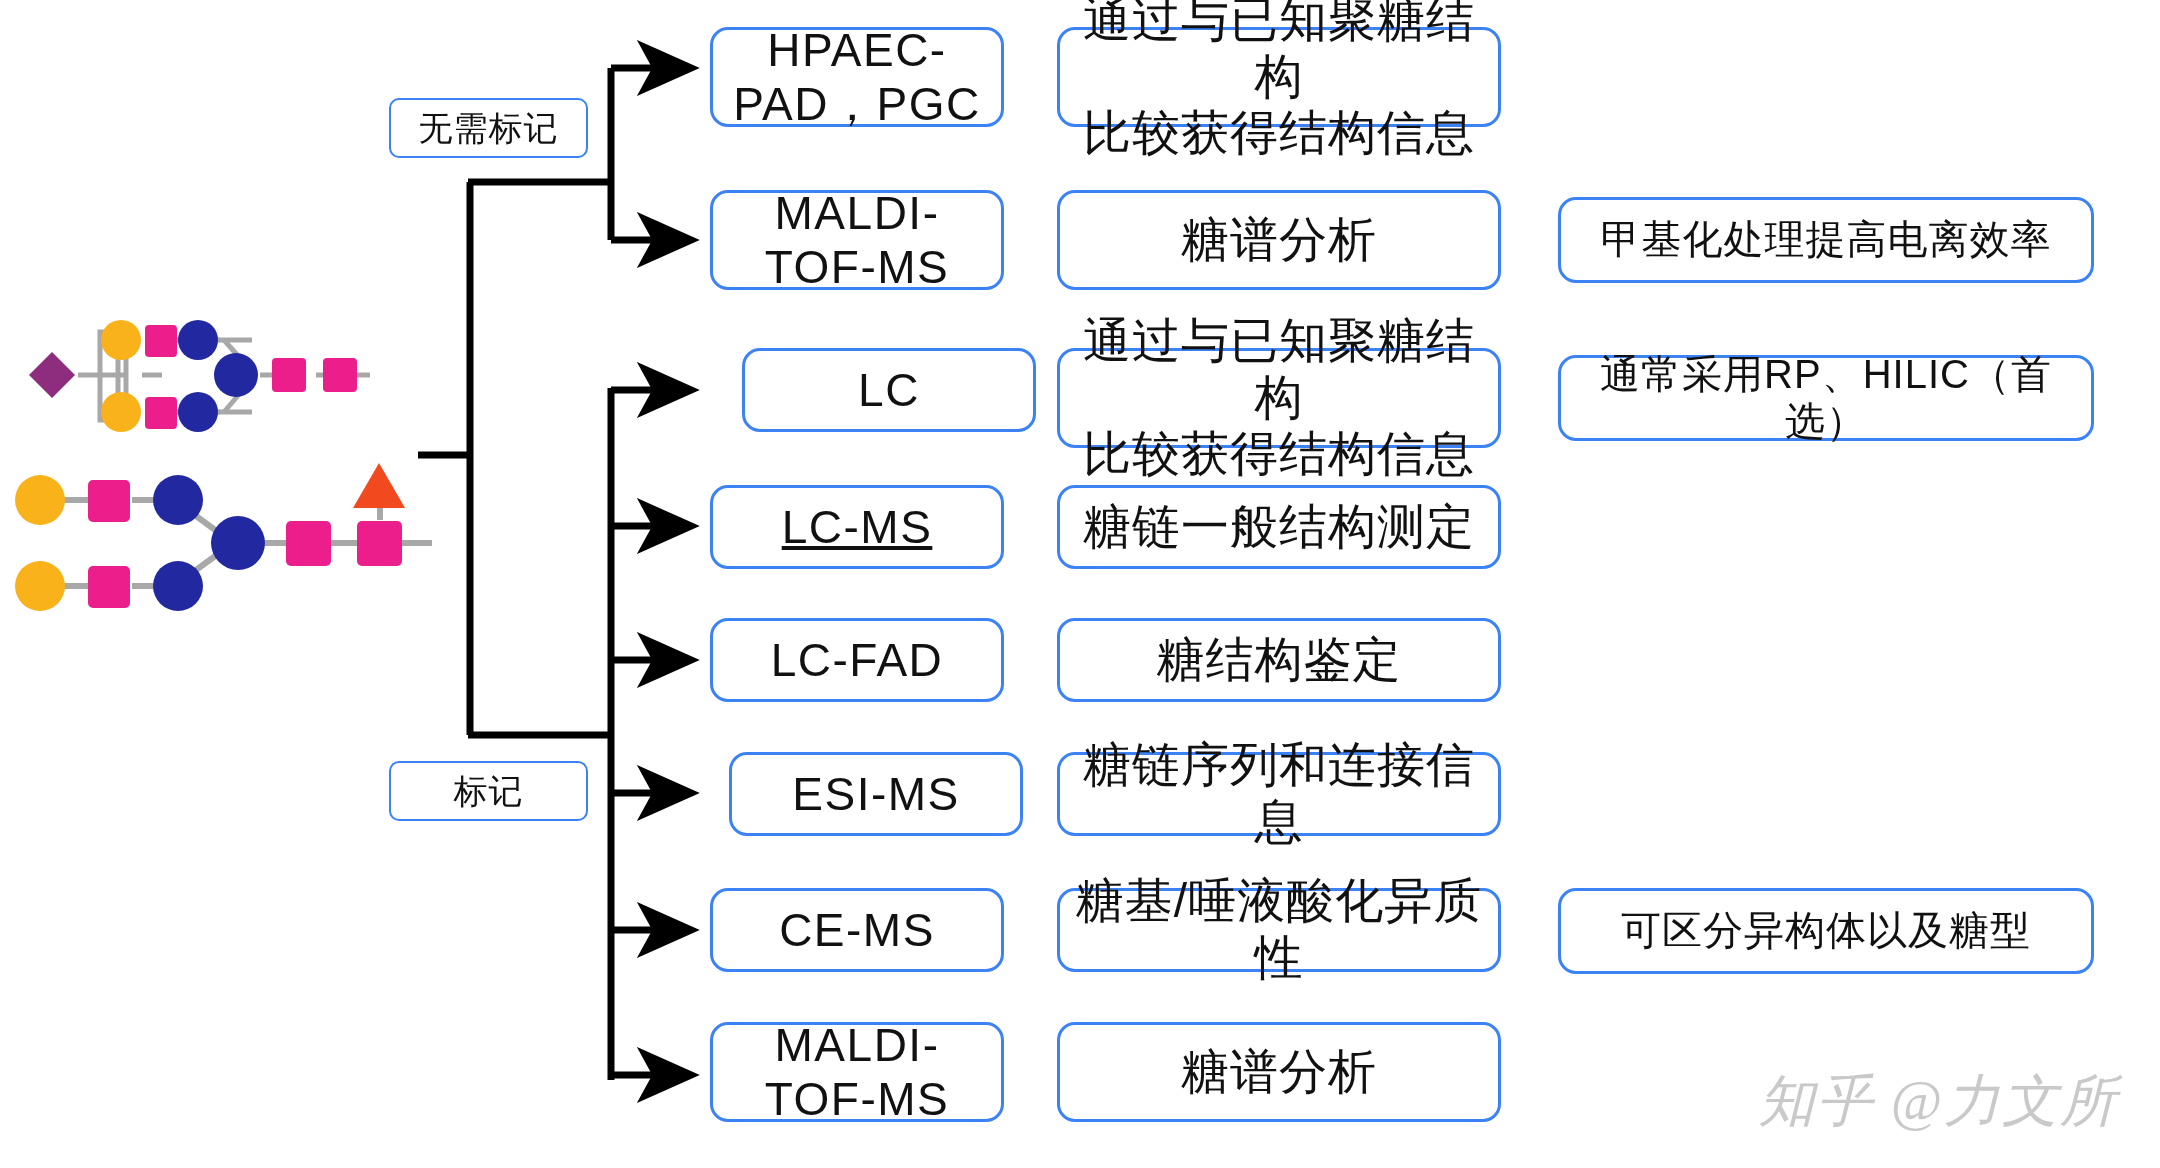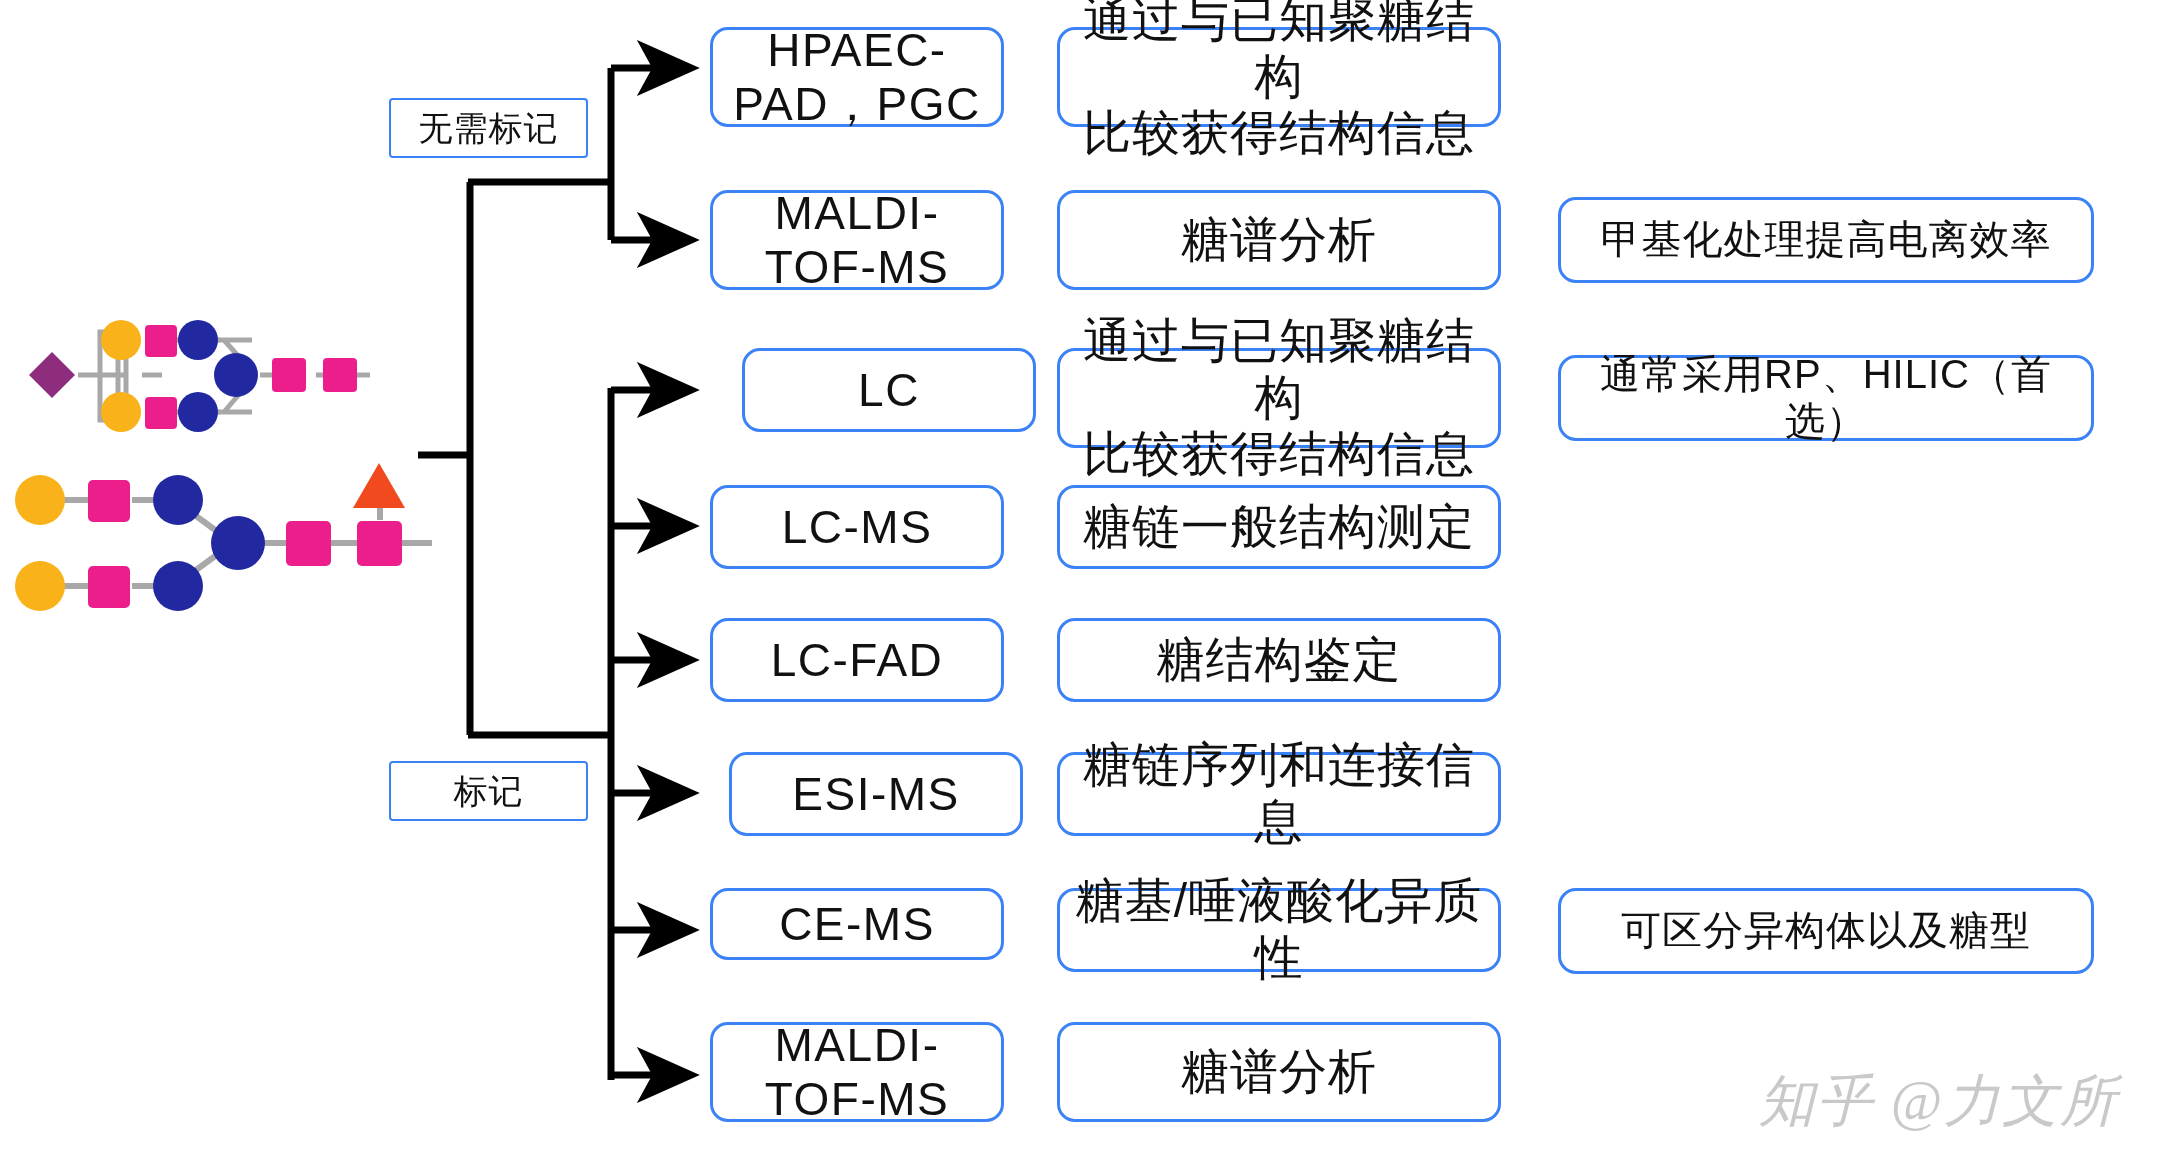--- a/index.html
+++ b/index.html
@@ -25,21 +25,21 @@
     background: #ffffff;
     display: flex;
     align-items: center;
     justify-content: center;
     text-align: center;
     color: #111111;
     line-height: 1.18;
     white-space: pre-line;
   }
   .tag {
-    border-radius: 4px;
+    border-radius: 10px;
     border-width: 2px;
     font-size: 34px;
     letter-spacing: 1px;
   }
   .method {
     font-size: 46px;
     letter-spacing: 1.5px;
   }
   .desc {
     font-size: 48px;
@@ -203,24 +203,24 @@
 
   <div class="rbox tag" style="left:389px; top:98px; width:199px; height:60px;">无需标记</div>
 
   <div class="rbox tag" style="left:389px; top:761px; width:199px; height:60px;">标记</div>
 
   <div class="rbox method" style="left:710px; top:27px; width:294px; height:100px;">HPAEC-
 PAD，PGC</div>
   <div class="rbox method" style="left:710px; top:190px; width:294px; height:100px;">MALDI-
 TOF-MS</div>
   <div class="rbox method" style="left:710px; top:348px; width:294px; height:84px;margin-left:32px;">LC</div>
-  <div class="rbox method" style="left:710px; top:485px; width:294px; height:84px;">LC-MS</div>
+  <div class="rbox method" style="left:710px; top:485px; width:294px; height:84px;text-decoration:underline;">LC-MS</div>
   <div class="rbox method" style="left:710px; top:618px; width:294px; height:84px;">LC-FAD</div>
   <div class="rbox method" style="left:710px; top:752px; width:294px; height:84px;margin-left:19px;">ESI-MS</div>
-  <div class="rbox method" style="left:710px; top:888px; width:294px; height:72px;">CE-MS</div>
+  <div class="rbox method" style="left:710px; top:888px; width:294px; height:84px;">CE-MS</div>
   <div class="rbox method" style="left:710px; top:1022px; width:294px; height:100px;">MALDI-
 TOF-MS</div>
 
   <div class="rbox desc" style="left:1057px; top:27px; width:444px; height:100px;">通过与已知聚糖结构
 比较获得结构信息</div>
   <div class="rbox desc" style="left:1057px; top:190px; width:444px; height:100px;">糖谱分析</div>
   <div class="rbox desc" style="left:1057px; top:348px; width:444px; height:100px;">通过与已知聚糖结构
 比较获得结构信息</div>
   <div class="rbox desc" style="left:1057px; top:485px; width:444px; height:84px;">糖链一般结构测定</div>
   <div class="rbox desc" style="left:1057px; top:618px; width:444px; height:84px;">糖结构鉴定</div>

